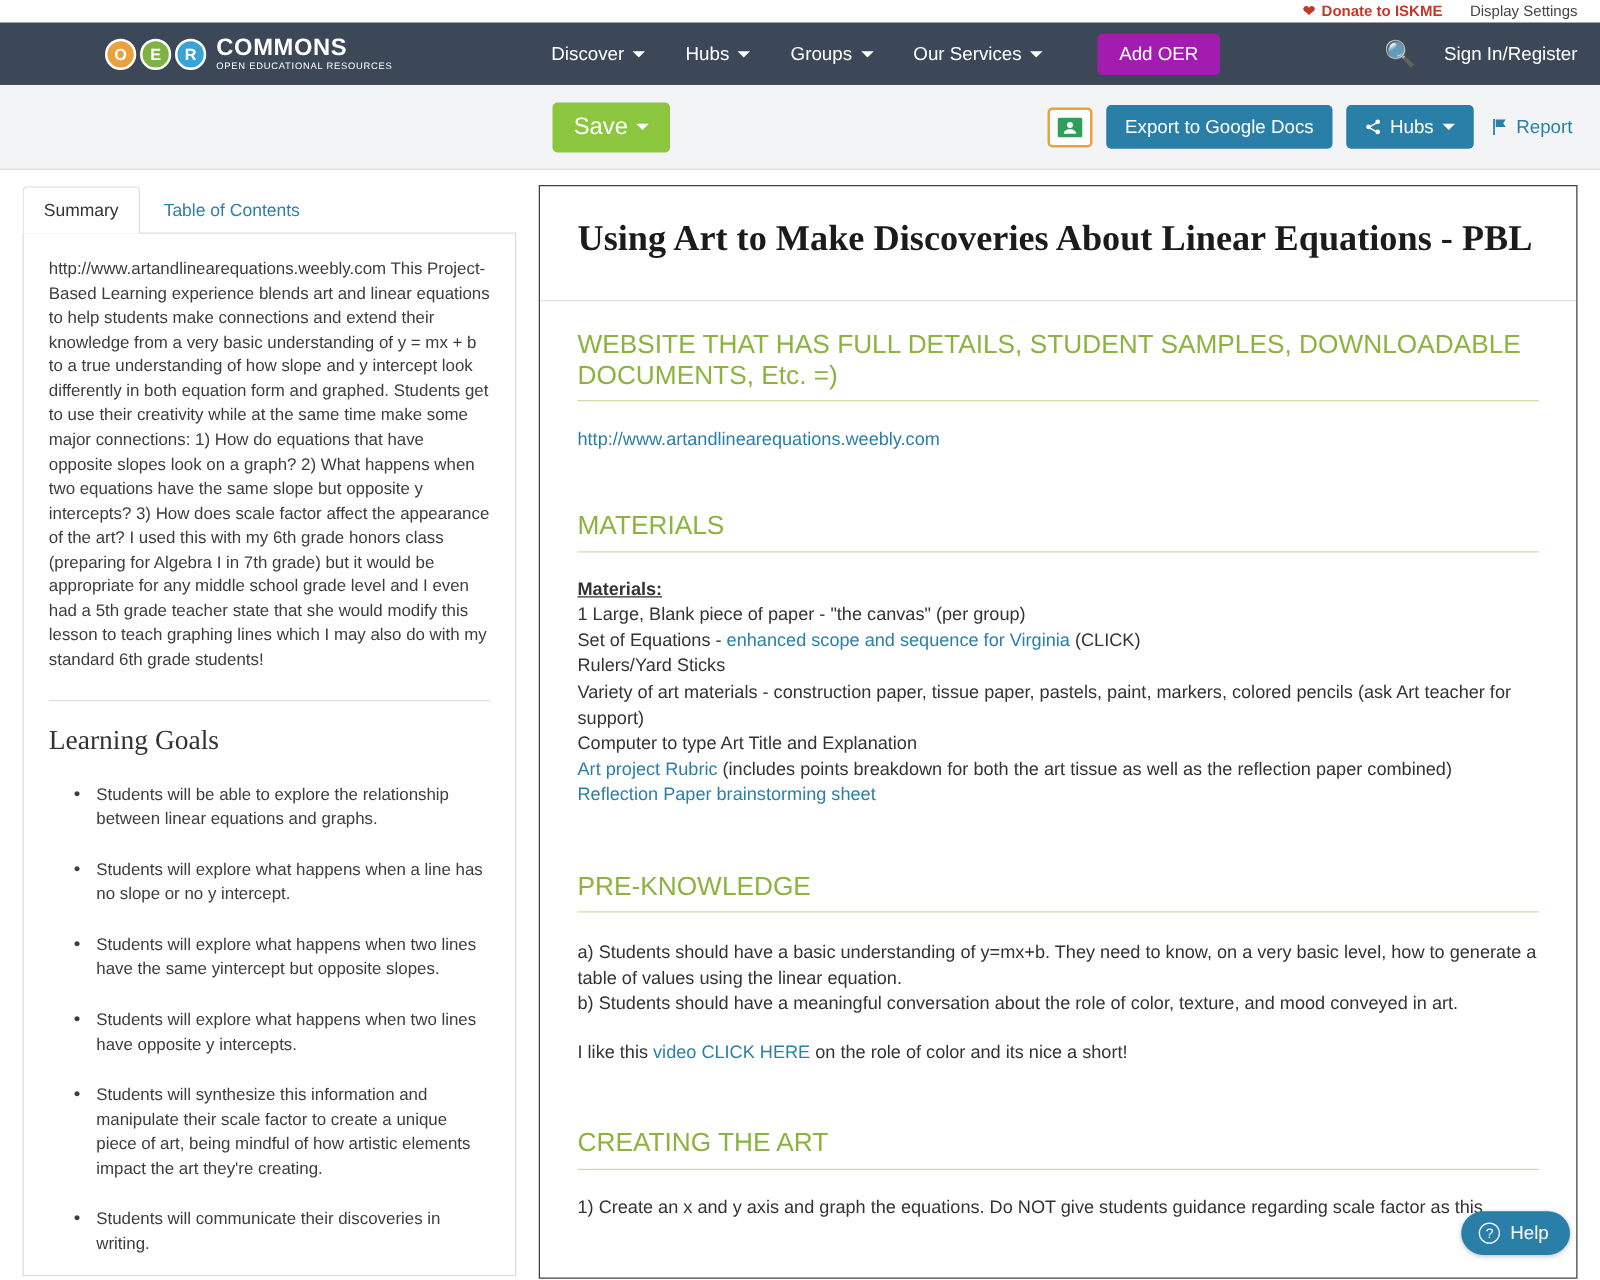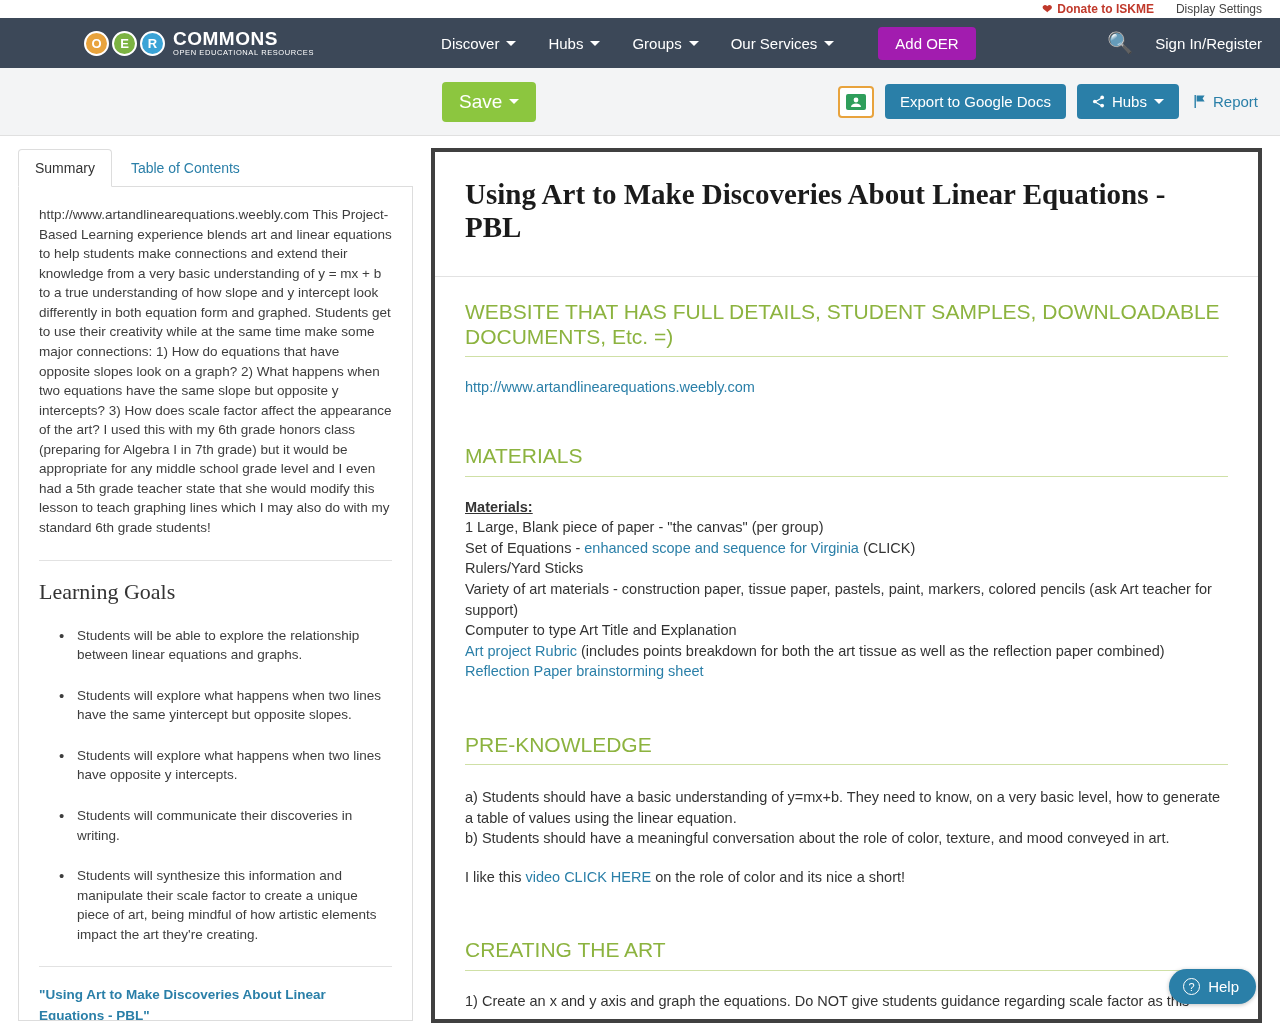--- a/index.html
+++ b/index.html
@@ -116,21 +116,21 @@
   .lg-list li {
     font-size:13.5px; line-height:1.45; color:#3d3d3d; margin-bottom:14px; position:relative; padding-left:20px;margin-top:21px;
   }
   .lg-list li:before {
     content:"\2022"; position:absolute; left:2px; top:-1px; font-size:15px; color:#3d3d3d;
   }
   .cite { font-size:13.5px; line-height:1.5; margin-top:4px; }
   .cite a { color:#2a7fa8; font-weight:bold; }
 
   
-  .right-col { flex:1; border:4px solid #404040; background:#fff; overflow:hidden; }
+  .right-col { flex:1; border:1px solid #404040; background:#fff; overflow:hidden; }
   .doc-header { padding:26px 30px 18px 30px; border-bottom:1px solid #e2e2e2; }
   .doc-title {
     font-family:"Liberation Serif", serif; font-weight:bold; font-size:29px; line-height:1.14;
     color:#1b1b1b; margin:0 0 14px 0;
   }
   .doc-meta { font-size:14px; color:#555; font-style:italic; }
   .doc-meta b { font-style:normal; font-weight:bold; color:#333; }
   .doc-meta .author { color:#333; font-style:italic; }
 
   .doc-body { padding:22px 30px 0 30px; }
@@ -253,24 +253,25 @@
       <div class="tabs">
         <div class="tab active">Summary</div>
         <div class="tab inactive">Table of Contents</div>
       </div>
       <div class="left-body">
         <div class="summary-text">http://www.artandlinearequations.weebly.com This Project-Based Learning experience blends art and linear equations to help students make connections and extend their knowledge from a very basic understanding of y = mx + b to a true understanding of how slope and y intercept look differently in both equation form and graphed. Students get to use their creativity while at the same time make some major connections: 1) How do equations that have opposite slopes look on a graph? 2) What happens when two equations have the same slope but opposite y intercepts? 3) How does scale factor affect the appearance of the art? I used this with my 6th grade honors class (preparing for Algebra I in 7th grade) but it would be appropriate for any middle school grade level and I even had a 5th grade teacher state that she would modify this lesson to teach graphing lines which I may also do with my standard 6th grade students!</div>
         <hr class="divider">
         <h2 class="lg-title">Learning Goals</h2>
         <ul class="lg-list">
           <li>Students will be able to explore the relationship between linear equations and graphs.</li>
+          <li>Students will explore what happens when a line has no slope or no y intercept.</li>
           <li>Students will explore what happens when two lines have the same yintercept but opposite slopes.</li>
           <li>Students will explore what happens when two lines have opposite y intercepts.</li>
+          <li>Students will synthesize this information and manipulate their scale factor to create a unique piece of art, being mindful of how artistic elements impact the art they're creating.</li>
           <li>Students will communicate their discoveries in writing.</li>
-          <li>Students will synthesize this information and manipulate their scale factor to create a unique piece of art, being mindful of how artistic elements impact the art they're creating.</li>
         </ul>
         <hr class="divider">
         <div class="cite">
           <a href="#">"Using Art to Make Discoveries About Linear Equations - PBL"</a>
         </div>
       </div>
     </div>
 
     <div class="right-col">
       <div class="doc-header">

